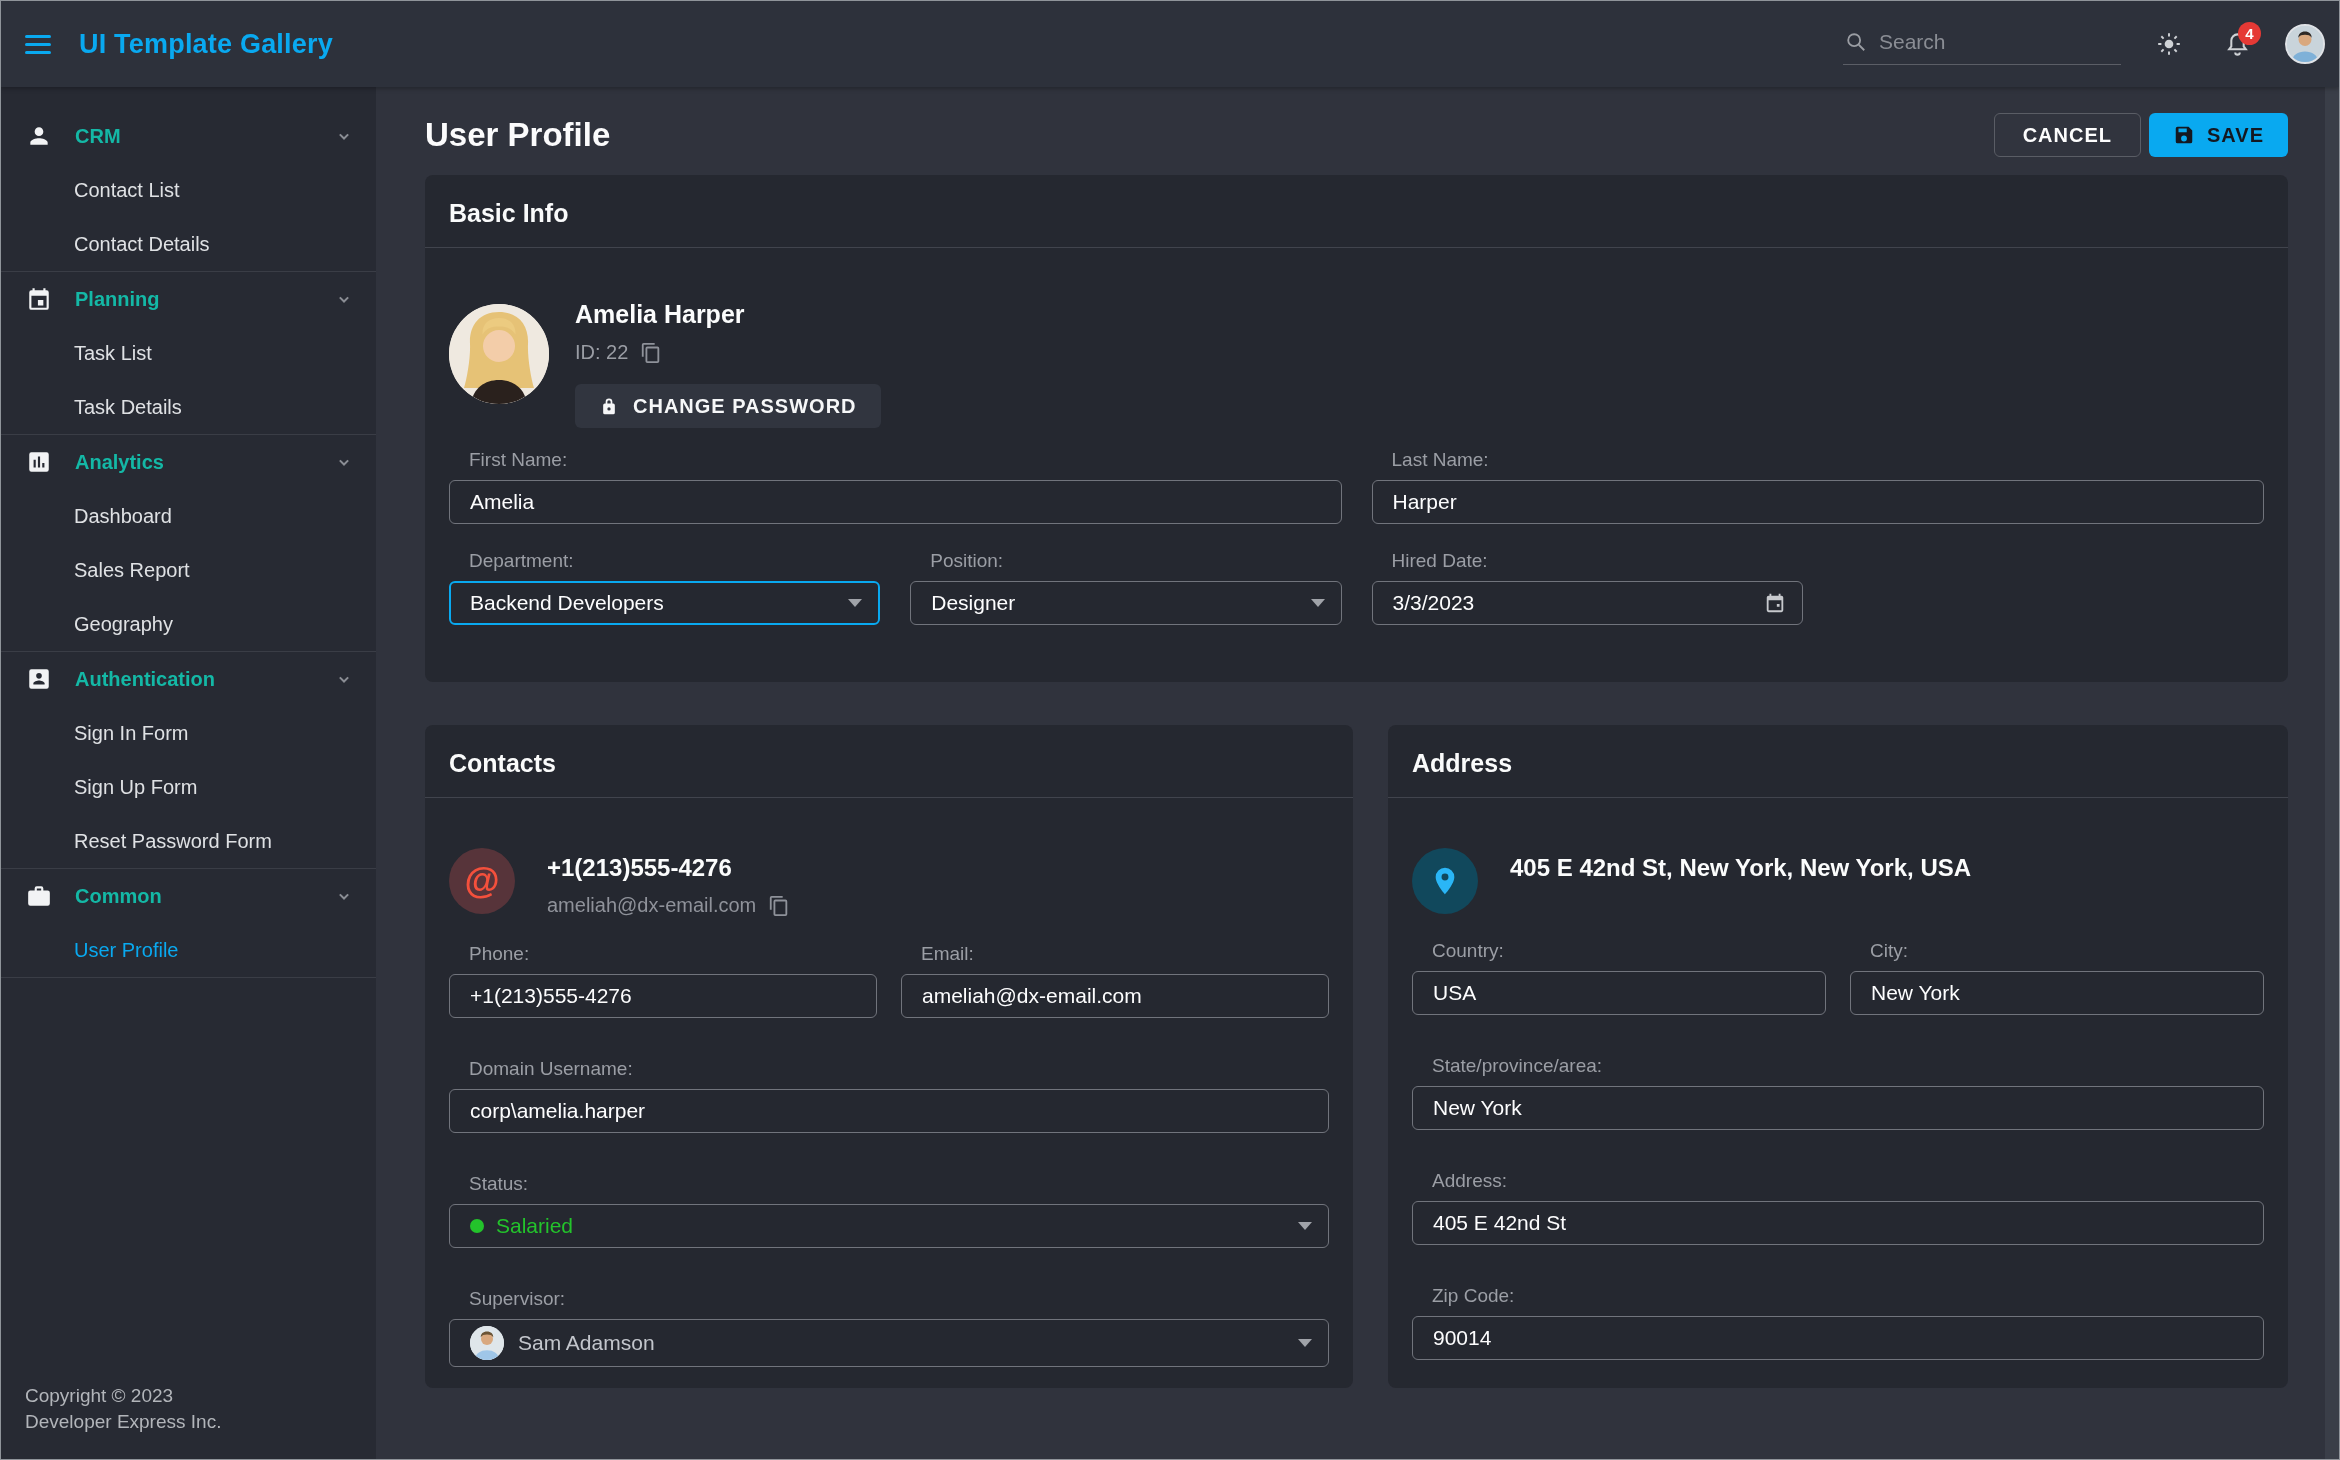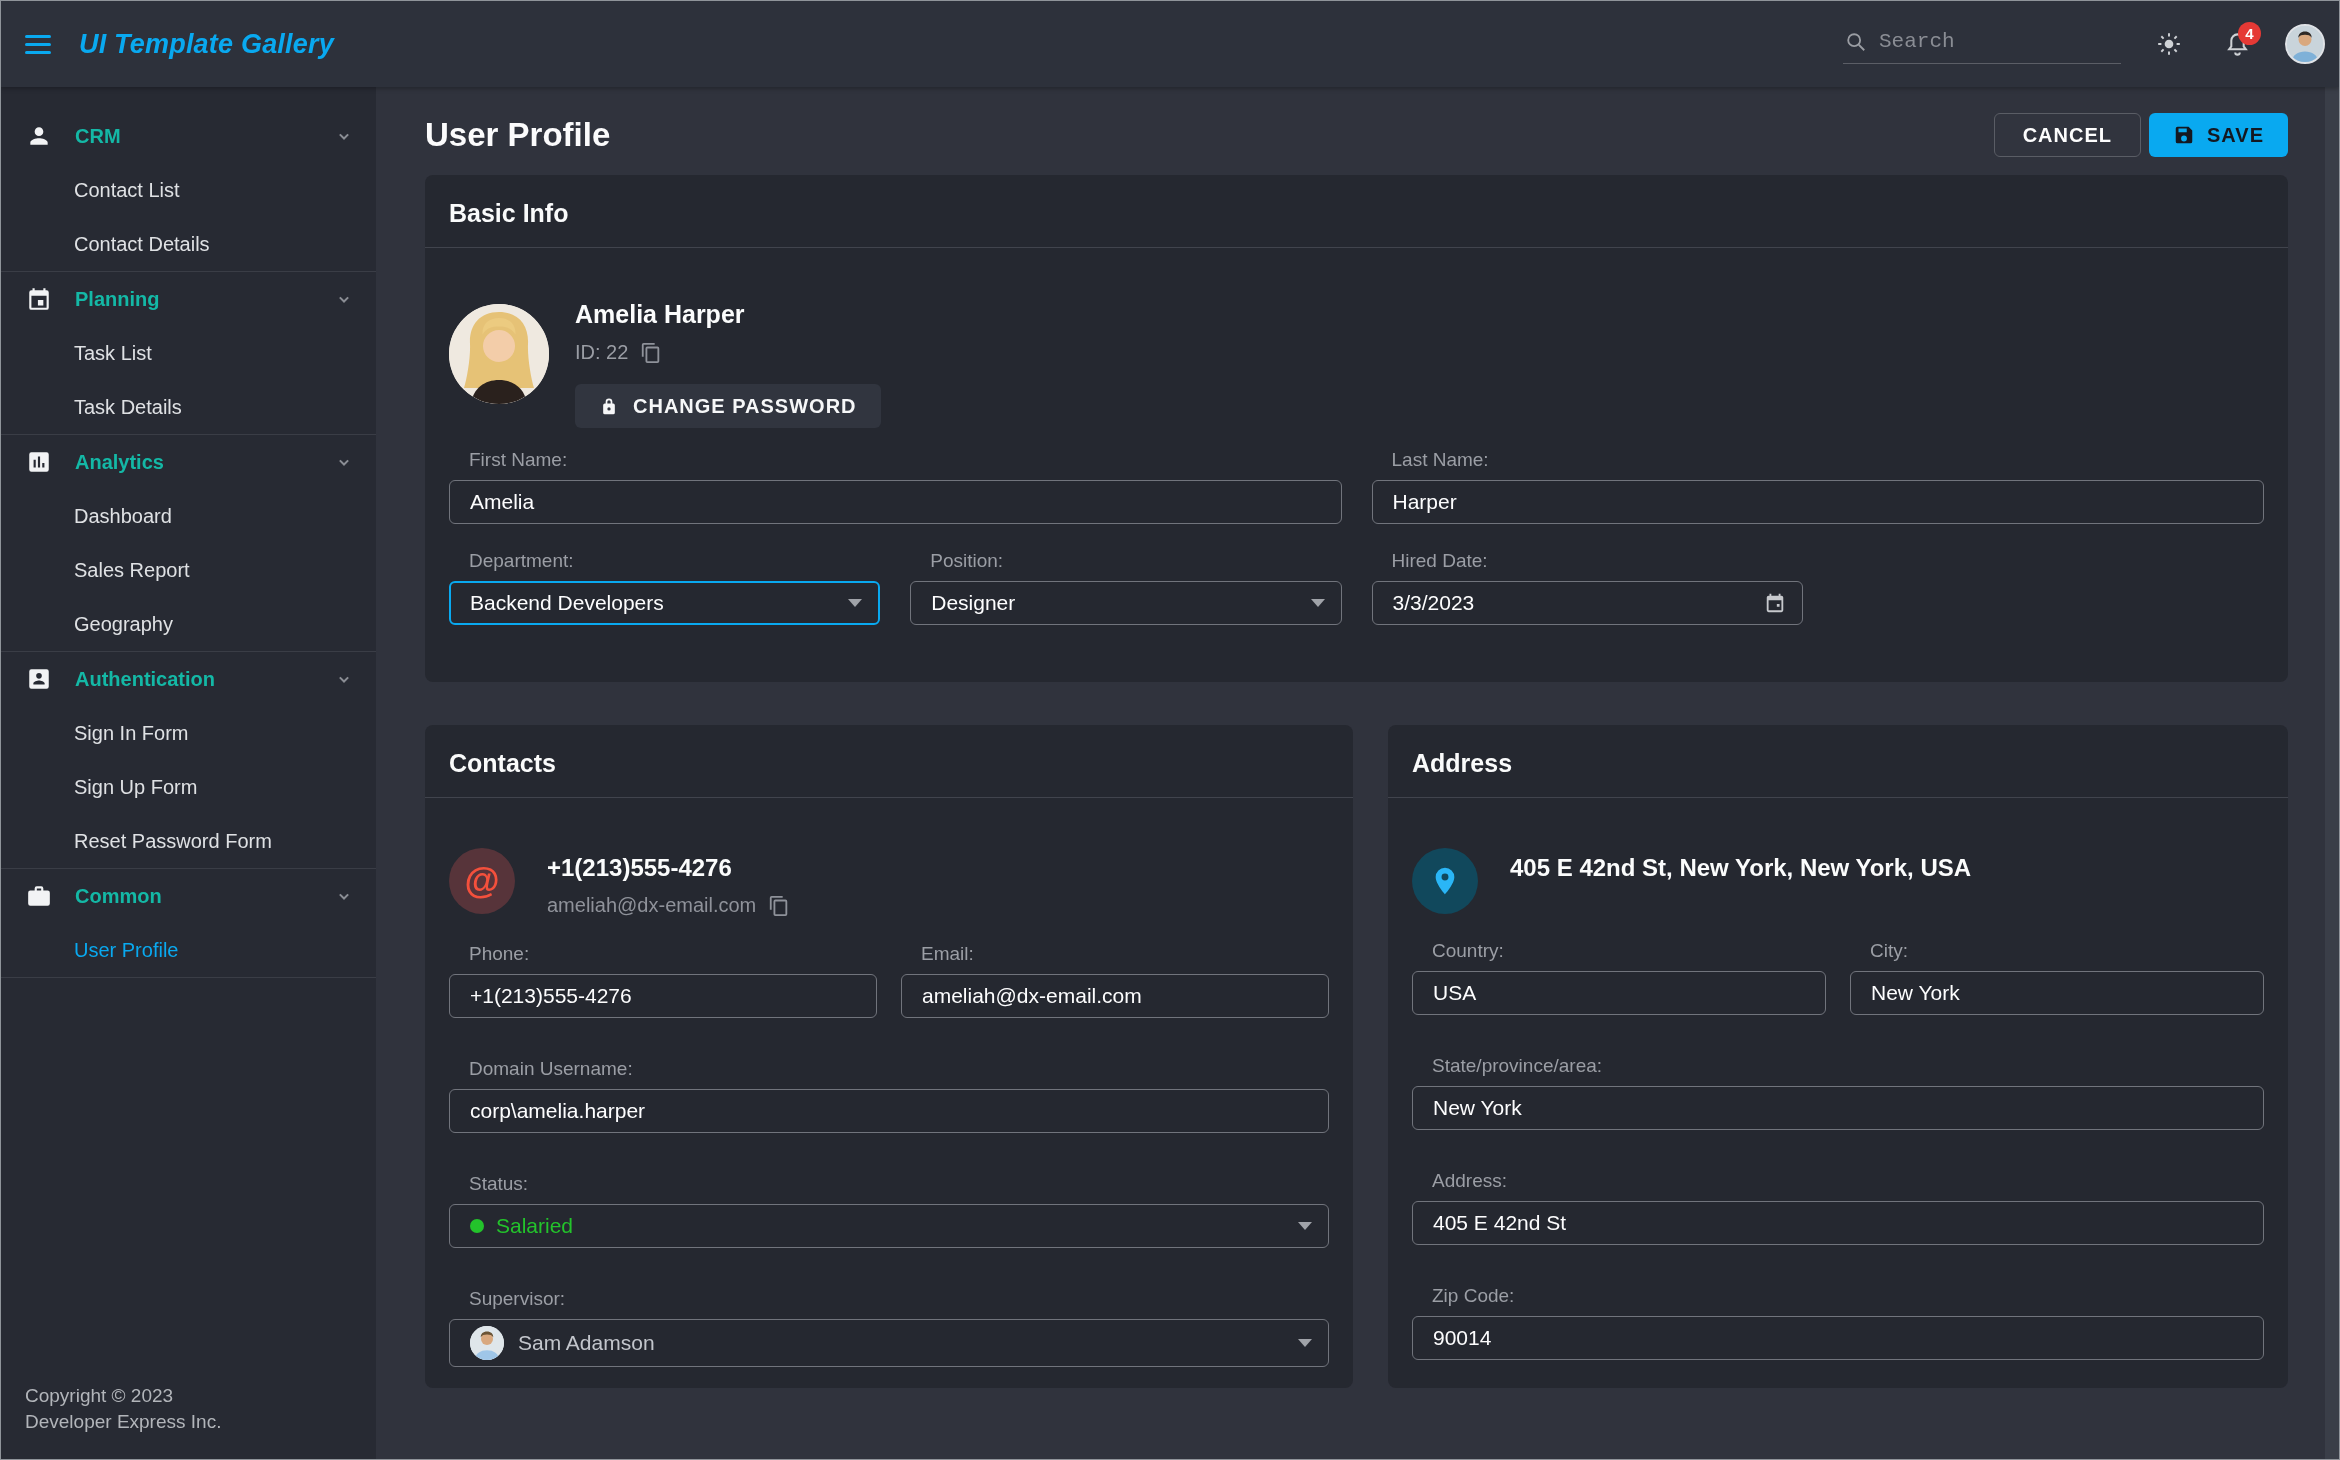--- a/index.html
+++ b/index.html
@@ -12,24 +12,24 @@
   }
   .app { display:grid; grid-template-rows:86px 1fr; grid-template-columns:375px 1fr; width:100%; height:100%; }
 
   
   .topbar {
     grid-column:1 / 3; background:#2d313b; display:flex; align-items:center;
     padding:0 14px 0 24px; box-shadow:0 2px 4px rgba(0,0,0,.25); z-index:5; position:relative;
   }
   .burger { width:30px; height:24px; display:flex; flex-direction:column; justify-content:center; gap:5px; cursor:pointer; }
   .burger span { display:block; width:26px; height:3px; background:#09a9f0; border-radius:2px; }
-  .brand { color:#09a9f0; font-size:27px; font-weight:bold; margin-left:24px; letter-spacing:.2px;font-style:italic; }
+  .brand { color:#09a9f0; font-size:27px; font-weight:bold; margin-left:24px; letter-spacing:.2px; }
   .topbar-right { margin-left:auto; display:flex; align-items:center; gap:28px; }
   .searchbox { display:flex; align-items:center; gap:12px; border-bottom:1px solid #5b5e66; width:278px; padding:6px 2px 10px; }
-  .searchbox input { background:transparent; border:none; outline:none; color:#86efac; font-size:21px; width:100%; font-family:Liberation Mono, monospace; }
+  .searchbox input { background:transparent; border:none; outline:none; color:#86efac; font-size:21px; width:100%; font-family:Liberation Sans, sans-serif; }
   .searchbox input::placeholder { color:#8a8d94; }
   .iconbtn { width:40px; height:40px; display:flex; align-items:center; justify-content:center; position:relative; cursor:pointer; }
   .badge {
     position:absolute; top:-2px; right:-4px; min-width:23px; height:23px; border-radius:12px;
     background:#e53935; color:#fff; font-size:15px; font-weight:bold;
     display:flex; align-items:center; justify-content:center; padding:0 5px;
   }
   .avatar-sm { width:40px; height:40px; border-radius:50%; overflow:hidden; border:2px solid #dfe2e6; background:#c7d3da; cursor:pointer; }
 
   

